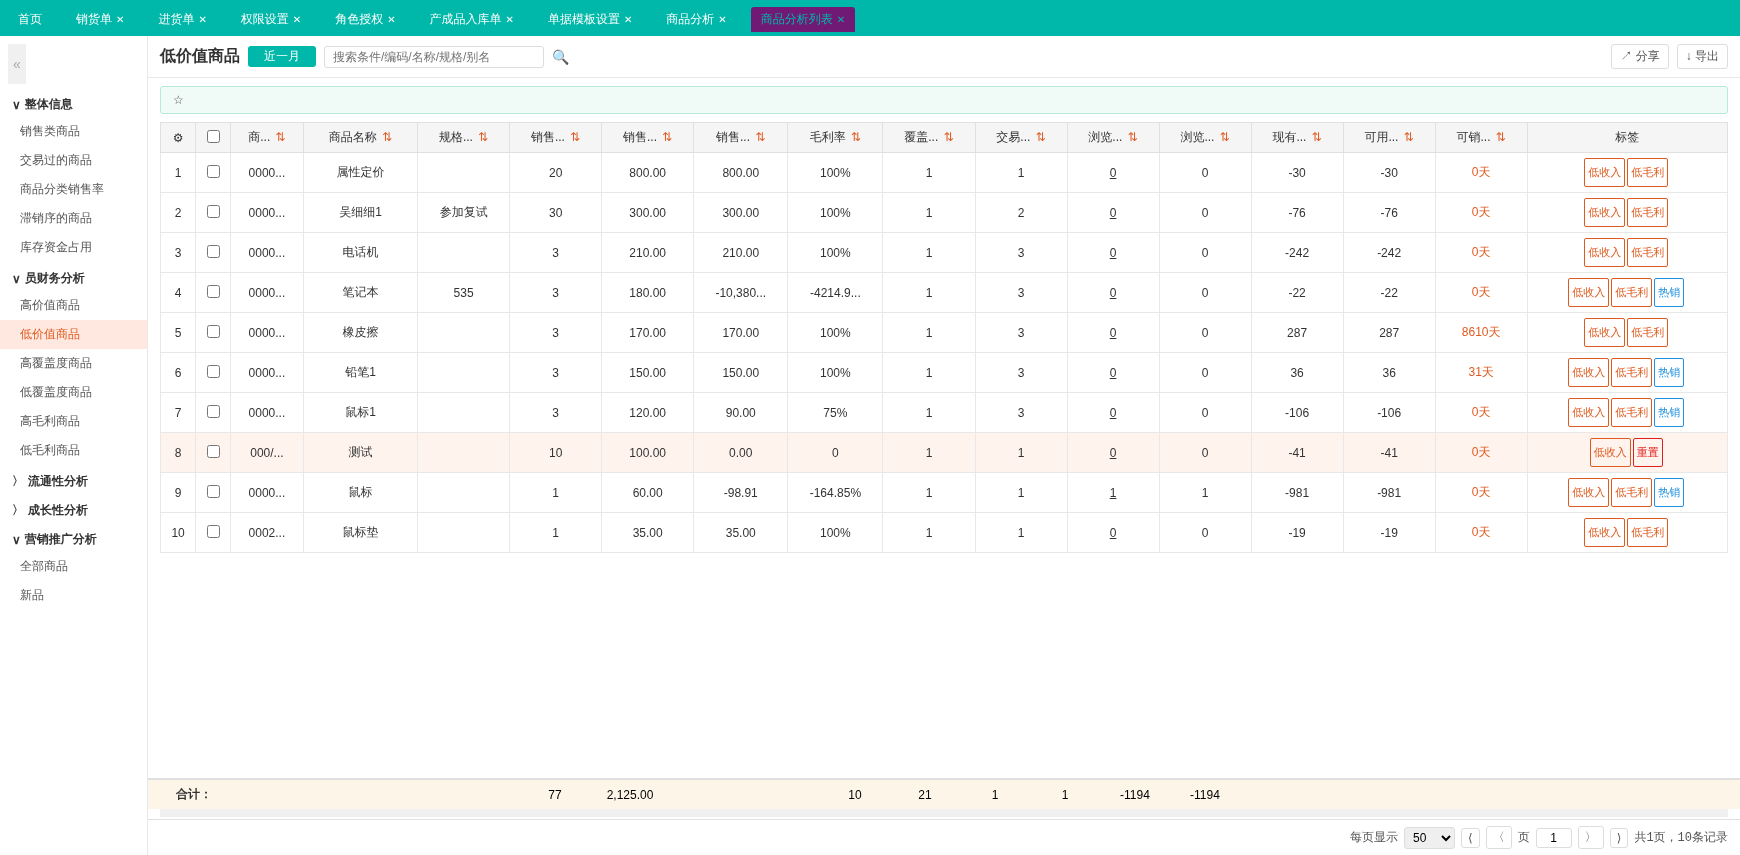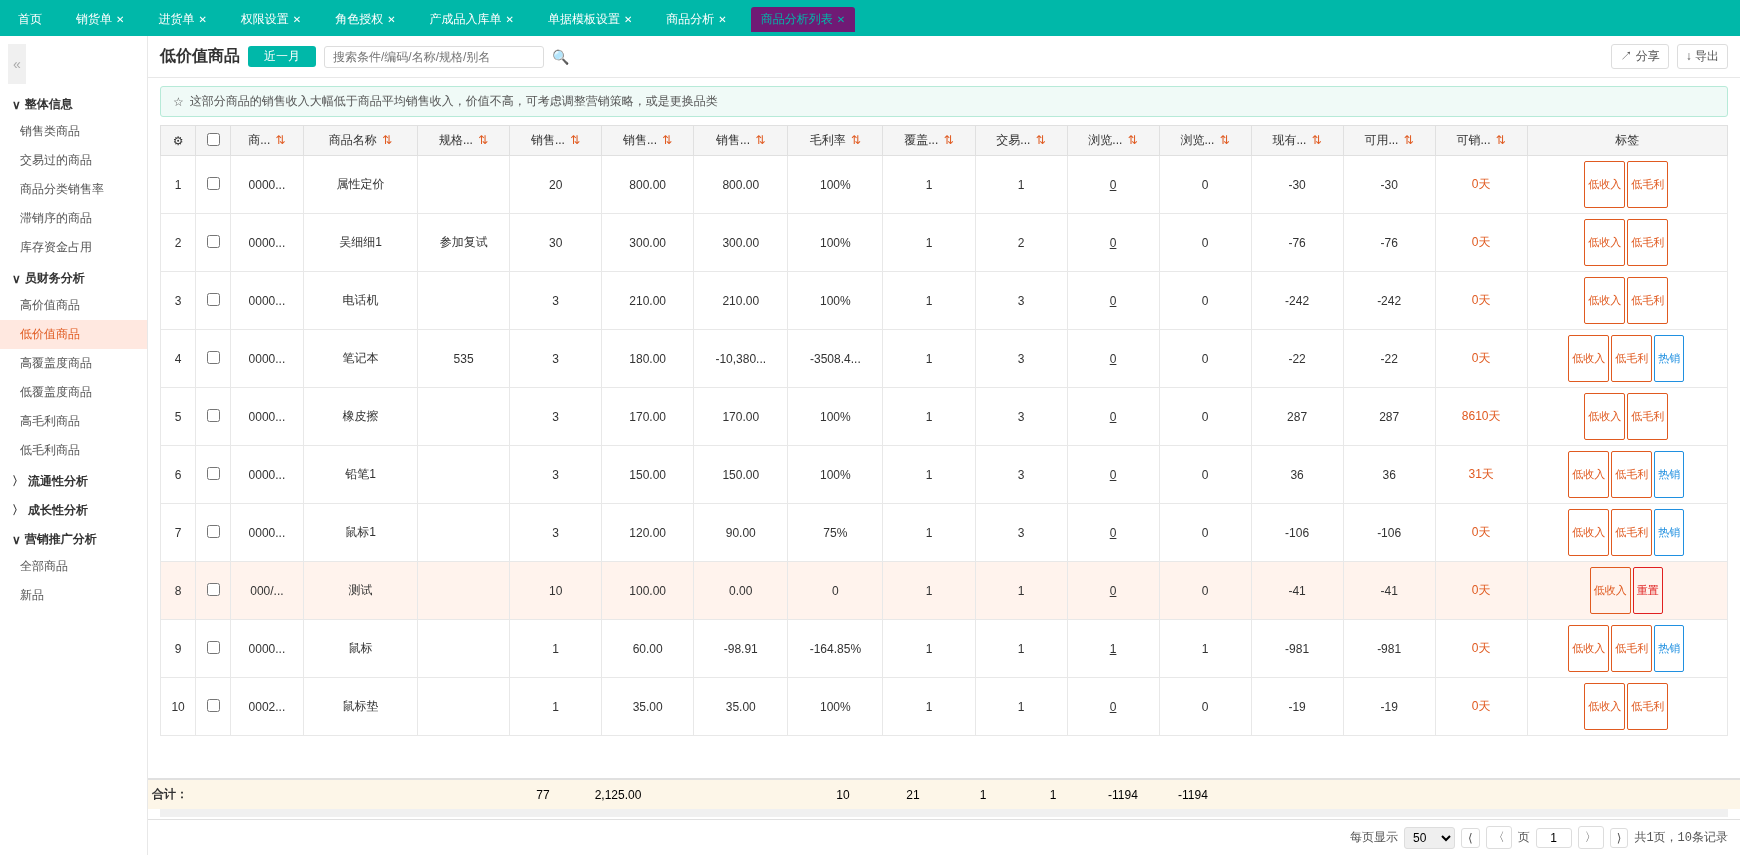--- a/index.html
+++ b/index.html
@@ -178,38 +178,38 @@
       padding: 5px 4px;
       text-align: center;
       color: #333;
       white-space: nowrap;
     }
     tbody tr.highlighted { background: #fff3ed; }
     .tag {
       display: inline-block;
       border: 1px solid;
       border-radius: 2px;
-      padding: 15px 3px;
+      padding: 6px 3px;
       font-size: 11px;
       margin-right: 2px;
     }
     .tag-orange { color: #e05a20; border-color: #e05a20; }
     .tag-red { color: #e02020; border-color: #e02020; }
     .tag-blue { color: #2090e0; border-color: #2090e0; }
     .link-underline { text-decoration: underline; color: #333; cursor: pointer; }
     .text-orange { color: #e05a20; }
 
     
     .footer-total {
       background: #fdf6e8;
       border-top: 2px solid #e0e0e0;
       display: flex;
       align-items: center;
-      padding: 6px 4px;
-      gap: 16px;
+      padding: 6px 28px;
+      gap: 4px;
       flex-shrink: 0;
     }
     .footer-total-label {
       font-weight: bold;
       min-width: 60px;
       color: #333;
     }
 
     
     .pagination-bar {
@@ -378,21 +378,20 @@
         </button>
         <button class="action-btn">
           <span>↓</span>
           <span>导出</span>
         </button>
       </div>
     </div>
 
     <div class="alert-bar">
       <span>☆</span>
-      <span>这部分商品的销售收入大幅低于商品平均销售收入，价值不高，可考虑调整营销策略，或是更换品类</span>
     </div>
 
     <div class="table-wrapper">
       <table>
         <thead>
           <tr>
             <th>⚙</th>
             <th><input type="checkbox" style=""></th>
             <th>商... <span class="sort-icon">⇅</span></th>
             <th>商品名称 <span class="sort-icon">⇅</span></th>
@@ -471,21 +470,21 @@
     </tr>
             <tr>
       <td>4</td>
       <td><input type="checkbox" style=""></td>
       <td>0000...</td>
       <td>笔记本</td>
       <td>535</td>
       <td>3</td>
       <td>180.00</td>
       <td>-10,380...</td>
-      <td>-3508.4...</td>
+      <td>-4214.9...</td>
       <td>1</td>
       <td>3</td>
       <td><span class="link-underline">0</span></td>
       <td>0</td>
       <td>-22</td>
       <td>-22</td>
       <td class="text-orange">0天</td>
       <td><span class="tag tag-orange">低收入</span><span class="tag tag-orange">低毛利</span><span class="tag tag-blue">热销</span></td>
     </tr>
             <tr>

